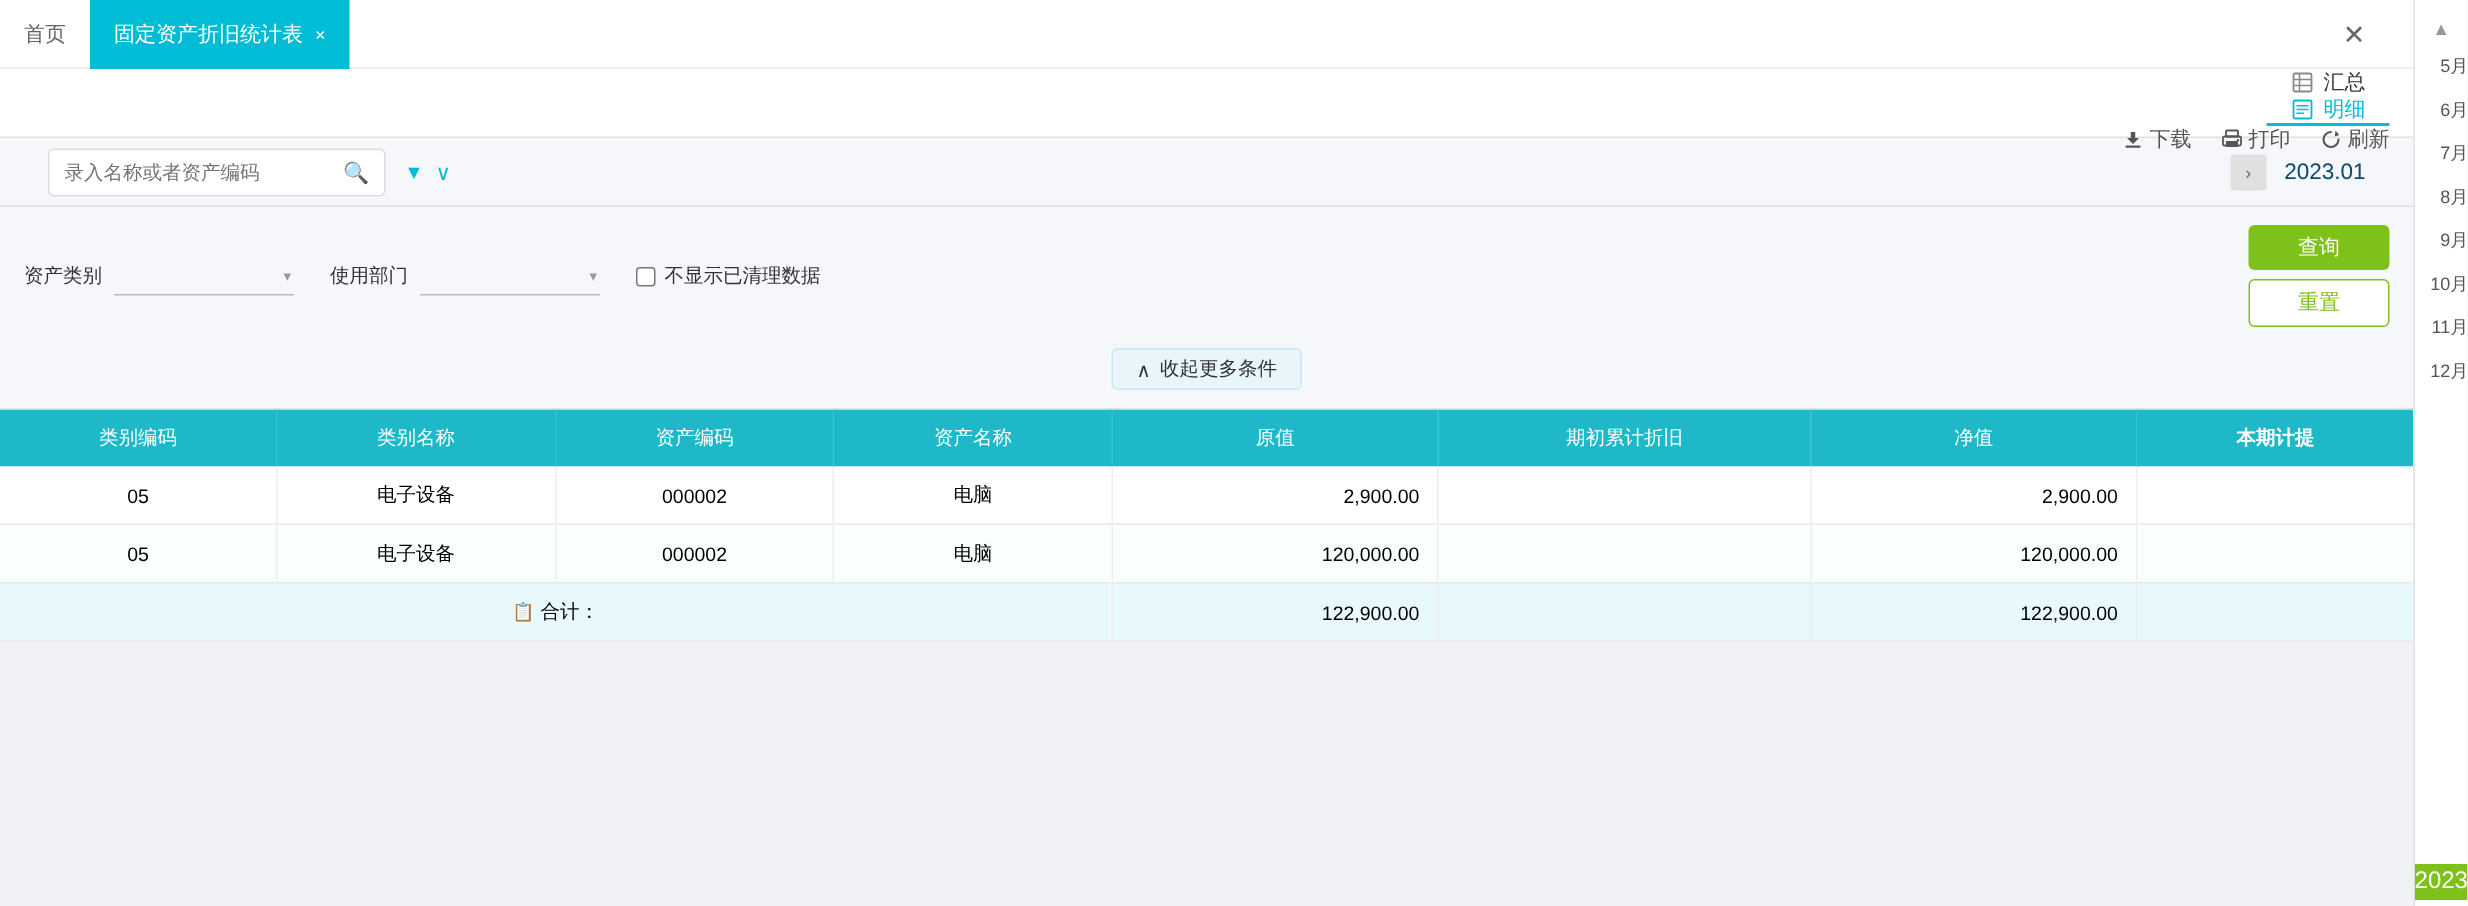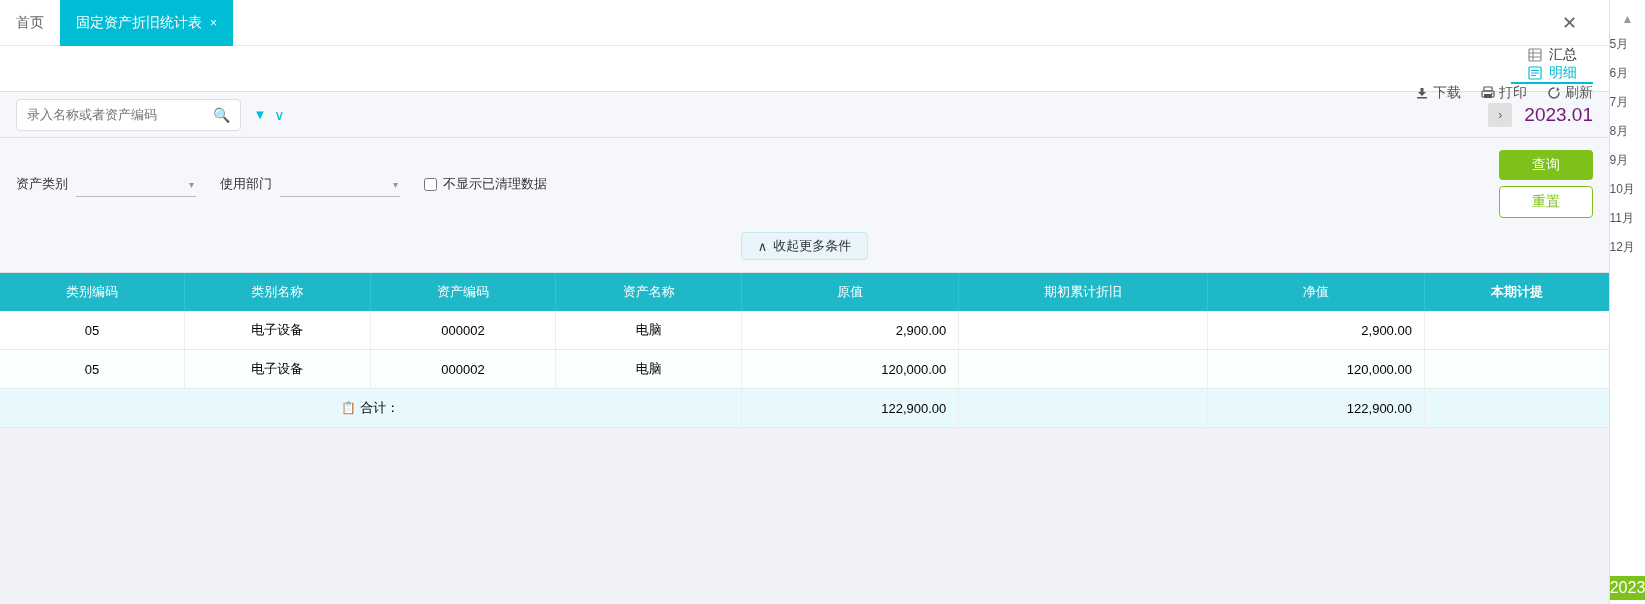--- a/index.html
+++ b/index.html
@@ -117,21 +117,21 @@
       color: #555;
     }
 
     
     .search-bar {
       display: flex;
       align-items: center;
       background: #f5f7fa;
       border-bottom: 1px solid #e0e0e0;
       height: 46px;
-      padding: 0 16px;
+      padding: 0 32px;
       flex-shrink: 0;
       gap: 12px;
     }
     .search-input-wrap {
       display: flex;
       align-items: center;
       background: #fff;
       border: 1px solid #ddd;
       border-radius: 4px;
       padding: 0 10px;
@@ -166,22 +166,22 @@
       background: #e0e0e0;
       display: flex;
       align-items: center;
       justify-content: center;
       cursor: pointer;
       border-radius: 2px;
       color: #666;
       font-size: 12px;
     }
     .date-label {
-      font-size: 19px;
-      color: #701a75;
+      font-size: 15px;
+      color: #0c4a6e;
       white-space: nowrap;
     }
 
     
     .filter-panel {
       background: #f5f7fa;
       border-bottom: 1px solid #e0e0e0;
       padding: 12px 16px 8px 16px;
       flex-shrink: 0;
     }
@@ -333,21 +333,21 @@
       height: 604px;
       flex-shrink: 0;
       overflow: hidden;
     }
     .sidebar-month {
       font-size: 12px;
       color: #555;
       writing-mode: horizontal-tb;
       padding: 6px 0;
       cursor: pointer;
-      text-align: left;
+      text-align: right;
       width: 36px;
     }
     .sidebar-scroll-up {
       font-size: 12px;
       color: #999;
       padding: 4px;
       cursor: pointer;
     }
     .sidebar-year-badge {
       background: #7ec11a;

